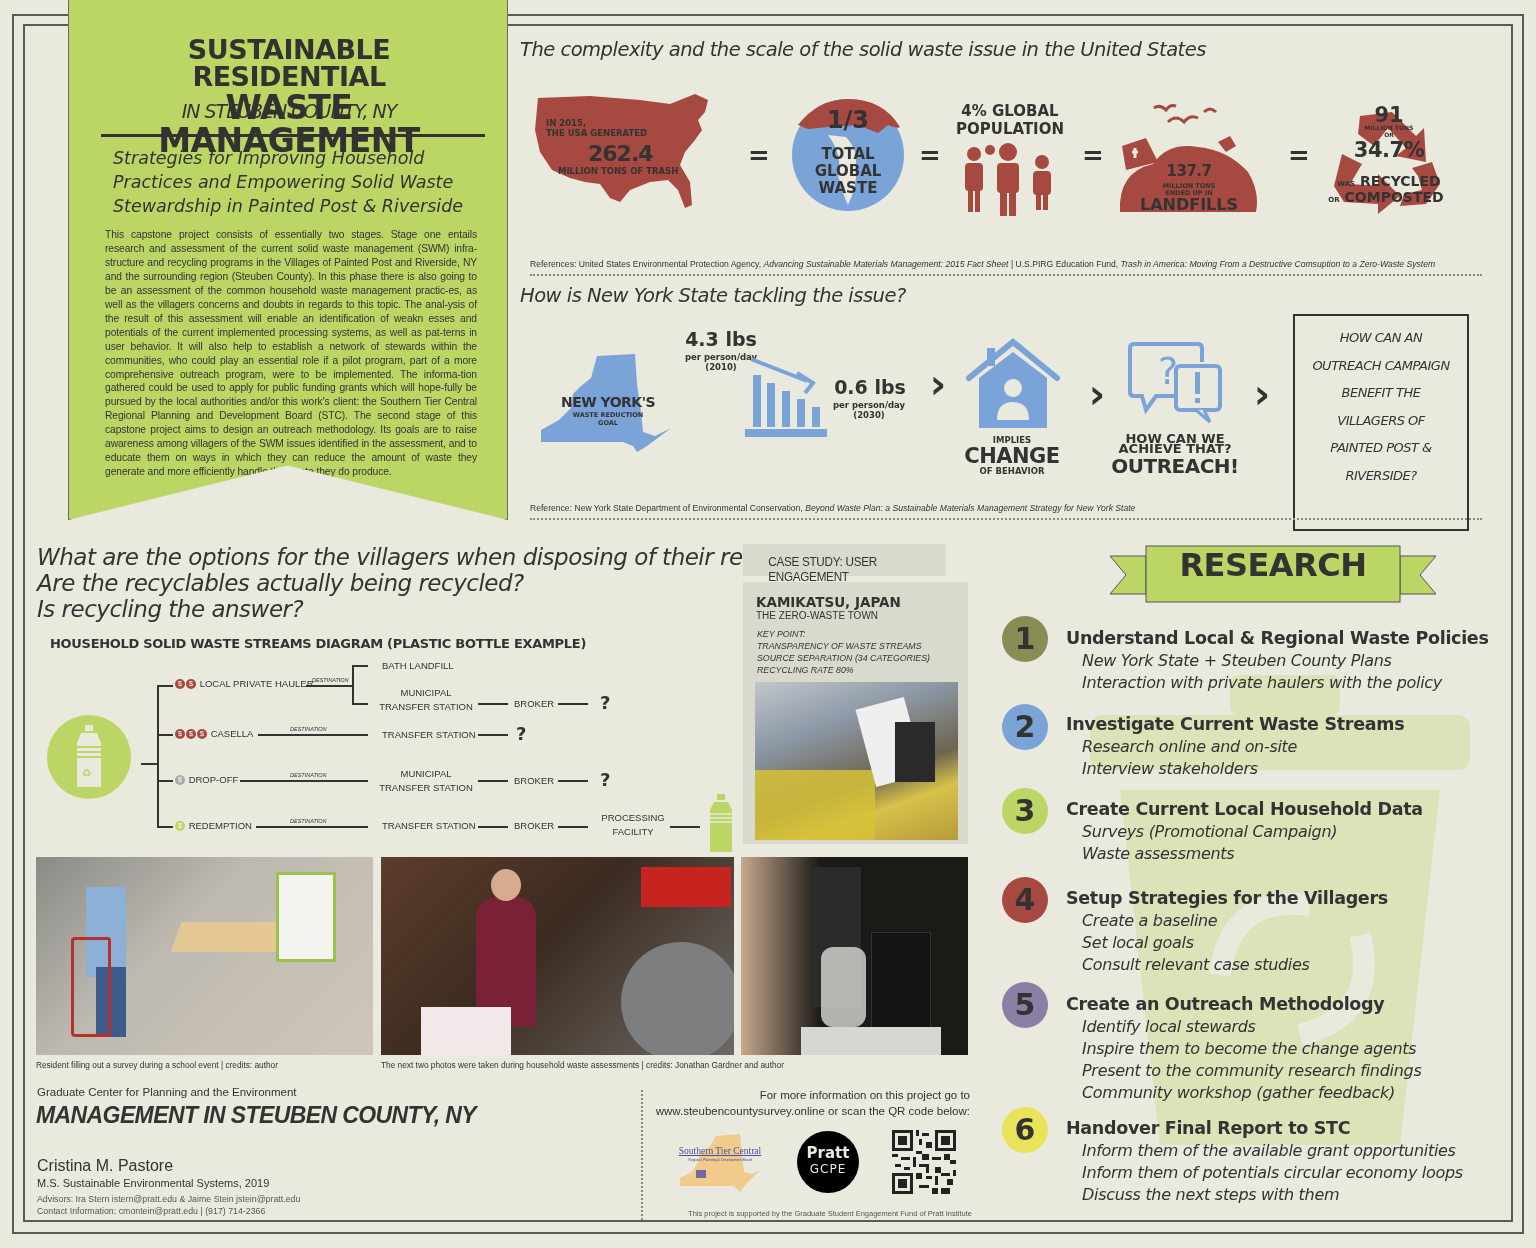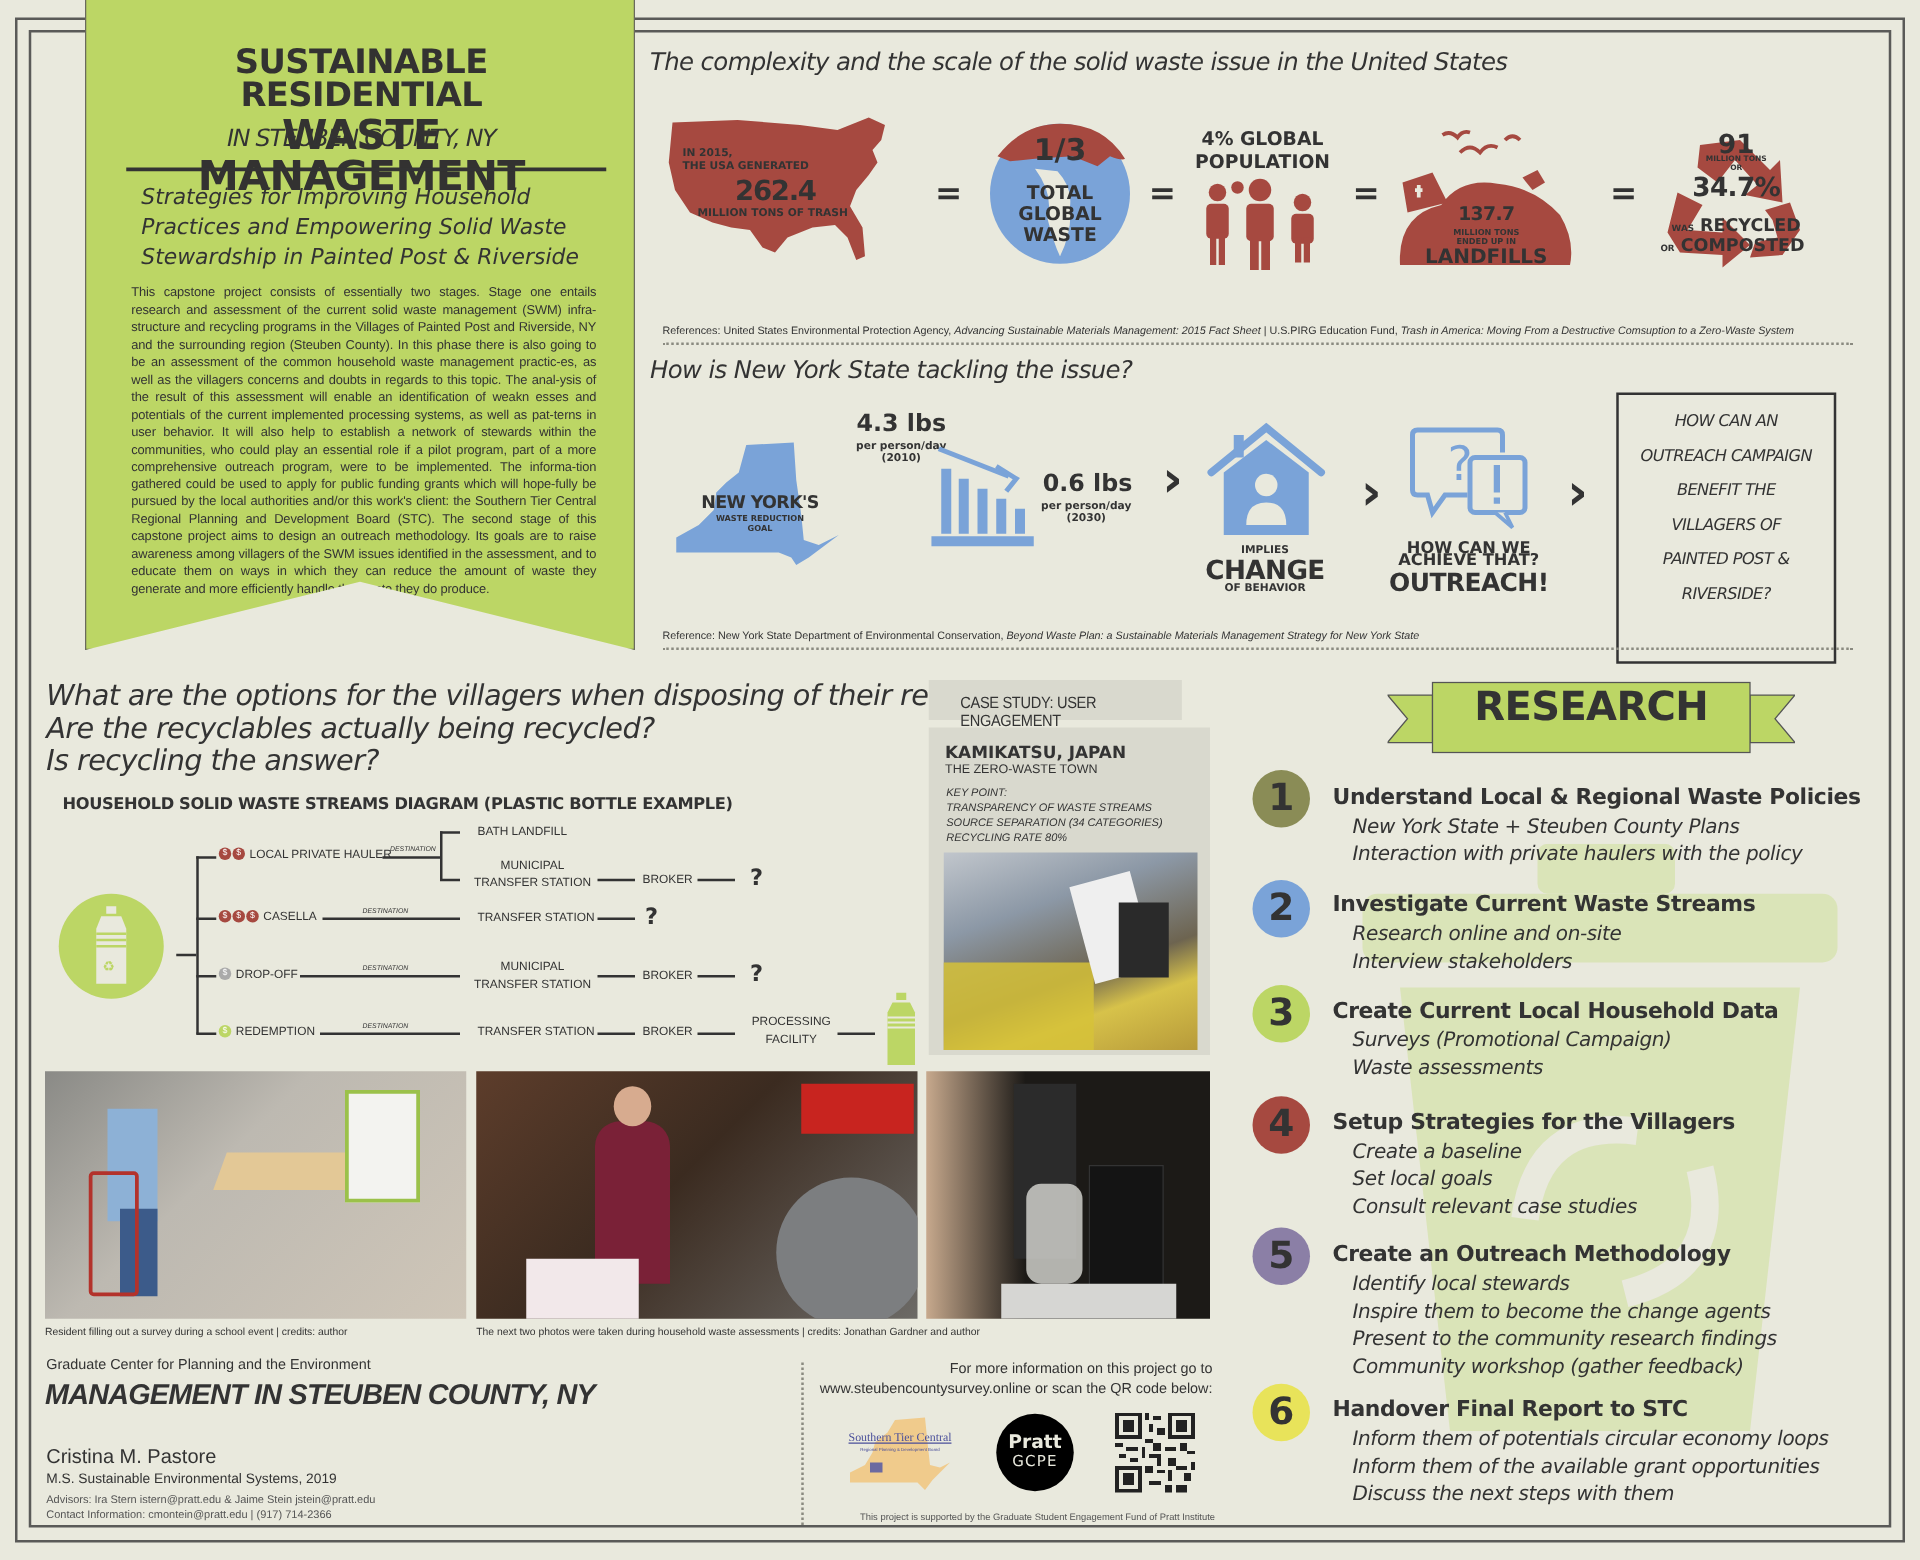--- a/index.html
+++ b/index.html
@@ -454,22 +454,22 @@
 <div class="r-sub" style="top:1016px;">
   <span style="display:block;">Identify local stewards</span>
   <span style="display:block;">Inspire them to become the change agents</span>
   <span style="display:block;">Present to the community research findings</span>
   <span style="display:block;">Community workshop (gather feedback)</span>
 </div>
 
 <div class="r-num" style="left: 1002px; top: 1107px; background: rgb(232, 227, 90);">6</div>
 <div class="r-title" style="top:1118px;">Handover Final Report to STC</div>
 <div class="r-sub" style="top:1140px;">
+  <span style="display:block;">Inform them of the available grant opportunities</span>
   <span style="display:block;">Inform them of potentials circular economy loops</span>
-  <span style="display:block;">Inform them of the available grant opportunities</span>
   <span style="display:block;">Discuss the next steps with them</span>
 </div>
 
 <div class="foot" style="left:37px; top:1086px; font-size:11.5px;">Graduate Center for Planning and the Environment</div>
 <div class="foot" style="left:36px; top:1103px; font-size:23px; font-weight:bold; font-style:italic; line-height:25px; letter-spacing:-0.6px;">
   <span style="display:block;">MANAGEMENT IN STEUBEN COUNTY, NY</span>
 </div>
 <div class="foot" style="left:37px; top:1157px; font-size:16px;">Cristina M. Pastore</div>
 <div class="foot" style="left:37px; top:1177px; font-size:11px; font-weight:normal;">M.S. Sustainable Environmental Systems, 2019</div>
 <div class="foot" style="left:37px; top:1194px; font-size:8.8px; color:#555;">Advisors: Ira Stern istern@pratt.edu &amp; Jaime Stein jstein@pratt.edu</div>

